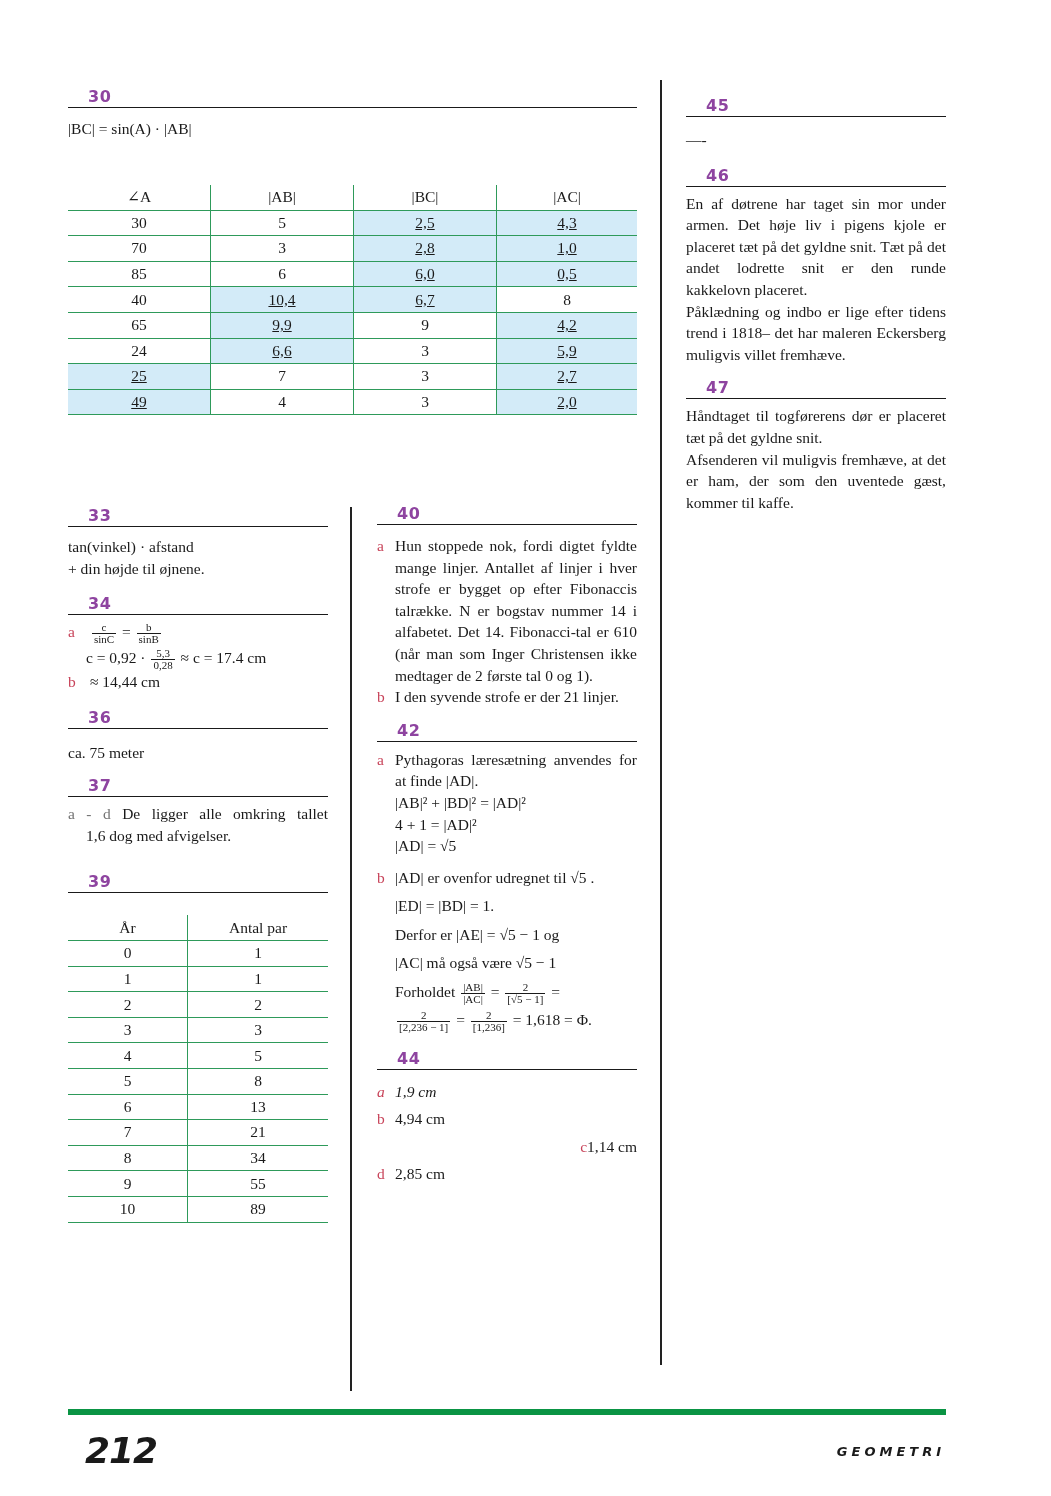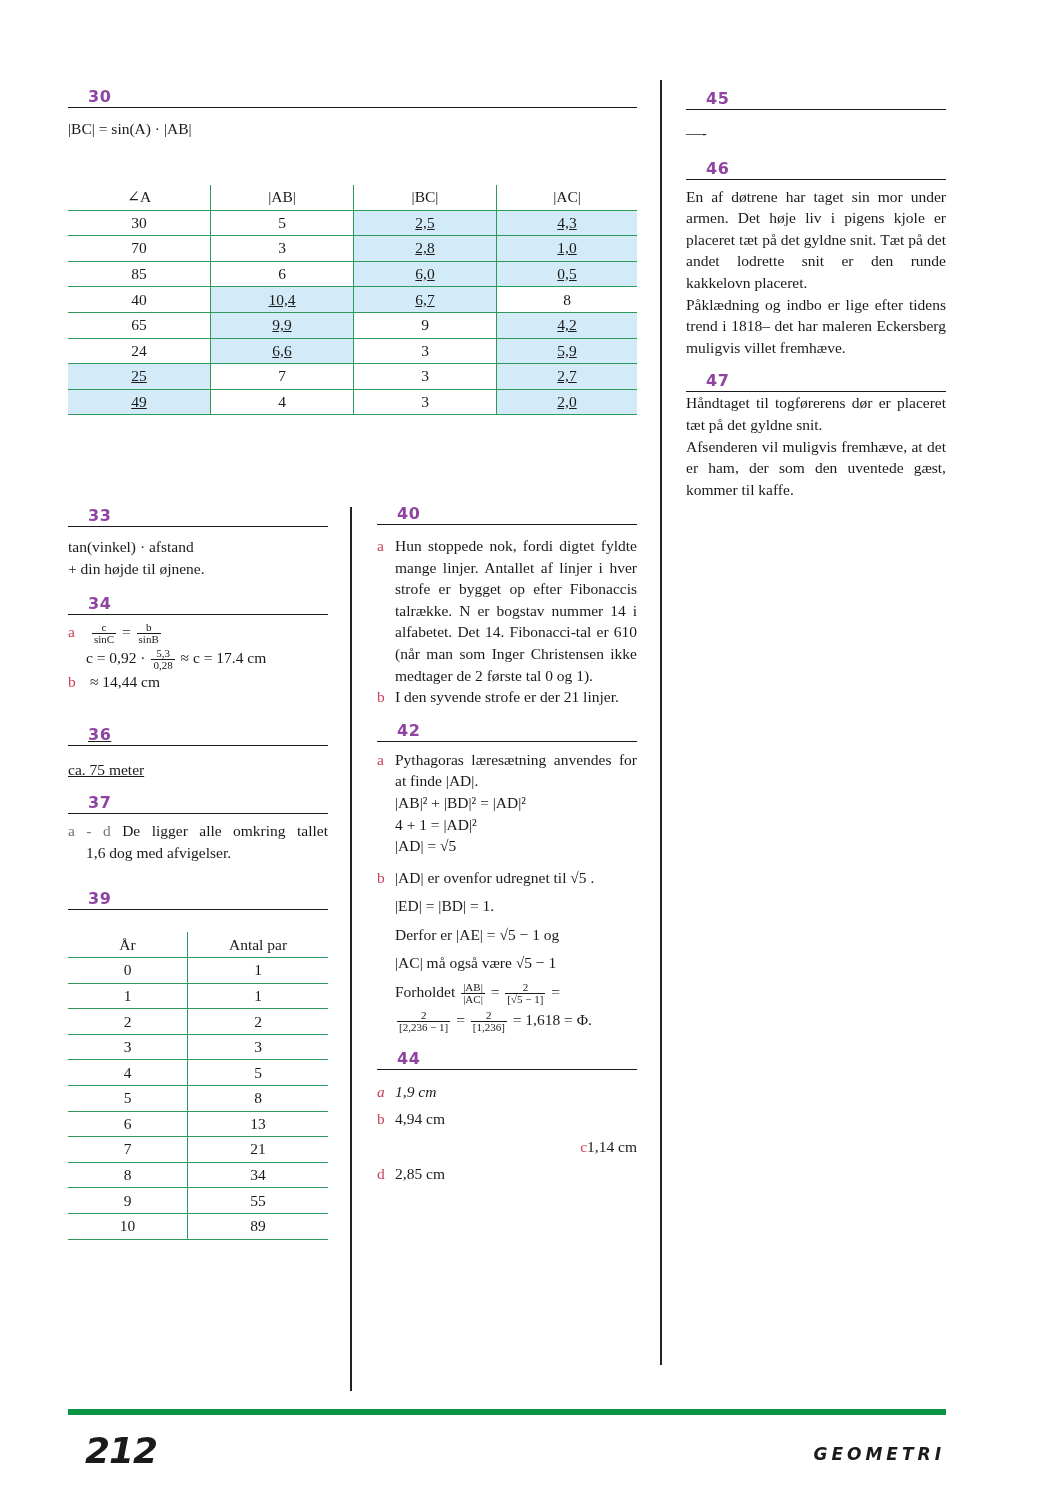--- a/index.html
+++ b/index.html
@@ -21,21 +21,21 @@
   table.grid th { border-bottom:1.5px solid #2e9a5a; }
   table.grid th + th { border-left:1.5px solid #2e9a5a; }
   .hl { background:#d3ebf8;text-decoration:underline; }
   .frac { display:inline-block; vertical-align:middle; text-align:center; font-size:11px; line-height:11px; margin:0 2px; }
   .frac .n { display:block; border-bottom:1px solid #1a1a1a; padding:0 2px; }
   .frac .d { display:block; padding:0 2px; }
   .footer-bar { position:absolute; left:68px; top:1409px; width:878px; height:6px; background:#0a9444; }
   .page-num { position:absolute; left:85px; top:1430px; font-family:"DejaVu Sans", "Liberation Sans", sans-serif;
               font-weight:bold; font-style:italic; font-size:36px; letter-spacing:-1px; }
   .chapter { position:absolute; right:106px; top:1444px; font-family:"DejaVu Sans", "Liberation Sans", sans-serif;
-             font-weight:bold; font-style:italic; font-size:17px; letter-spacing:4px; }
+             font-weight:bold; font-style:italic; font-size:13px; letter-spacing:4px; }
 </style>
 </head>
 <body>
 
 <div class="vline" style="left:660px; top:80px; height:1285px;"></div>
 <div class="vline" style="left:350px; top:507px; height:884px;"></div>
 
 <div class="abs" style="left:68px; top:87px; width:569px;">
   <div class="sec-num rule">30</div>
   <div class="txt" style="margin-top:10px;">|BC| = sin(A) · |AB|</div>
@@ -124,21 +124,21 @@
       <span>c = 0,92 ·</span>
       <span class="frac"><span class="n">5,3</span><span class="d">0,28</span></span>
       <span>≈ c = 17.4 cm</span>
     </div>
     <div class="txt">
       <span class="lbl">b</span>
       <span>≈ 14,44 cm</span>
     </div>
   </div>
 
-  <div style="margin-top:32px;text-decoration:underline;">
+  <div style="margin-top:15px;">
     <div class="sec-num rule">36</div>
     <div class="txt" style="margin-top:13px;">ca. 75 meter</div>
   </div>
 
   <div style="margin-top:13px;">
     <div class="sec-num rule">37</div>
     <div class="txt just" style="margin-top:6px; text-align-last:justify;">
       <span style="color:#737373;">a - d</span>
       <span>De ligger alle omkring tallet</span>
     </div>
@@ -253,35 +253,35 @@
     <div class="sec-num rule">44</div>
     <div style="margin-top:8px;">
       <div class="txt" style="line-height:27.5px;font-style:italic;"><span class="lbl">a</span><span>1,9 cm</span></div>
       <div class="txt" style="line-height:27.5px;"><span class="lbl">b</span><span>4,94 cm</span></div>
       <div class="txt" style="line-height:27.5px;text-align:right;"><span class="lbl">c</span><span>1,14 cm</span></div>
       <div class="txt" style="line-height:27.5px;"><span class="lbl">d</span><span>2,85 cm</span></div>
     </div>
   </div>
 </div>
 
-<div class="abs" style="left:686px; top:89px; width:260px;">
+<div class="abs" style="left:686px; top:96px; width:260px;">
 
   <div>
     <div class="sec-num rule">45</div>
     <div class="txt" style="margin-top:12px;">—-</div>
   </div>
 
   <div style="margin-top:15px;">
     <div class="sec-num rule">46</div>
     <div class="txt just" style="margin-top:6px;">En af døtrene har taget sin mor under armen. Det høje liv i pigens kjole er placeret tæt på det gyldne snit. Tæt på det andet lodrette snit er den runde kakkelovn placeret.</div>
     <div class="txt just">Påklædning og indbo er lige efter tidens trend i 1818– det har maleren Eckersberg muligvis villet fremhæve.</div>
   </div>
 
   <div style="margin-top:13px;">
     <div class="sec-num rule">47</div>
-    <div class="txt just" style="">Håndtaget til togførerens dør er placeret tæt på det gyldne snit.</div>
+    <div class="txt just" style="margin-top:6px;">Håndtaget til togførerens dør er placeret tæt på det gyldne snit.</div>
     <div class="txt just">Afsenderen vil muligvis fremhæve, at det er ham, der som den uventede gæst, kommer til kaffe.</div>
   </div>
 </div>
 
 <div class="footer-bar"></div>
 <div class="page-num">212</div>
 <div class="chapter">GEOMETRI</div>
 
 </body></html>

